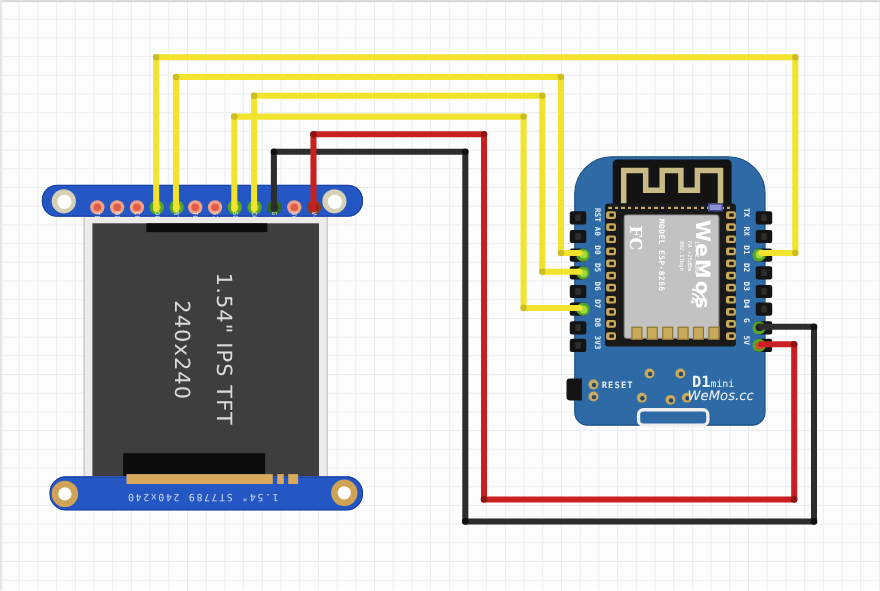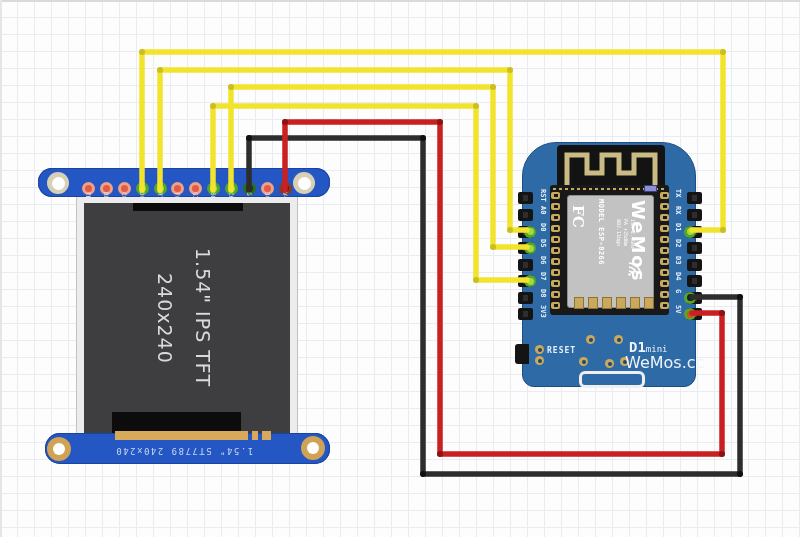--- a/index.html
+++ b/index.html
@@ -54,21 +54,21 @@
   .cast{position:absolute;width:9px;height:7px;background:#c9a95c;border-radius:2px;}
   .cast .s{position:absolute;left:2.5px;top:2px;width:4px;height:3px;background:#161616;}
   .mpad{position:absolute;top:154px;width:10px;height:12px;background:#c9a95c;border:1px solid #8a7438;box-sizing:border-box;}
   .ghole{position:absolute;width:9px;height:9px;border-radius:50%;background:#c9a95c;z-index:2;}
   .ghole .gi{position:absolute;left:2.5px;top:2.5px;width:4px;height:4px;border-radius:50%;background:#23456b;}
   .reset-btn{position:absolute;left:-8px;top:201px;width:14px;height:20px;background:#141414;border-radius:3px 0 0 3px;}
   .reset-lbl{position:absolute;left:24px;top:203px;color:#e8eef7;font-size:8px;font-weight:bold;font-family:"DejaVu Sans Mono",monospace;letter-spacing:1px;}
   .d1name{position:absolute;left:106px;top:194px;color:#eef3fa;font-family:"DejaVu Sans Mono",monospace;z-index:2;}
   .d1name .big{font-size:14px;font-weight:bold;}
   .d1name .small{font-size:9px;}
-  .sitename{position:absolute;left:102px;top:210px;color:#eef3fa;font-size:16px;font-family:"DejaVu Sans",sans-serif;z-index:2;}
+  .sitename{position:absolute;left:102px;top:210px;color:#eef3fa;font-size:12px;font-style:italic;font-family:"DejaVu Sans",sans-serif;z-index:2;}
   .usb{position:absolute;left:56px;top:228px;width:66px;height:17px;border:3px solid #efefef;border-radius:6px;box-sizing:border-box;}
   #wires{position:absolute;left:0;top:0;z-index:30;pointer-events:none;}
 </style>
 </head>
 <body>
 
 <div id="canvas">
   <div class="edge-top"></div>
   <div class="edge-left"></div>
 

